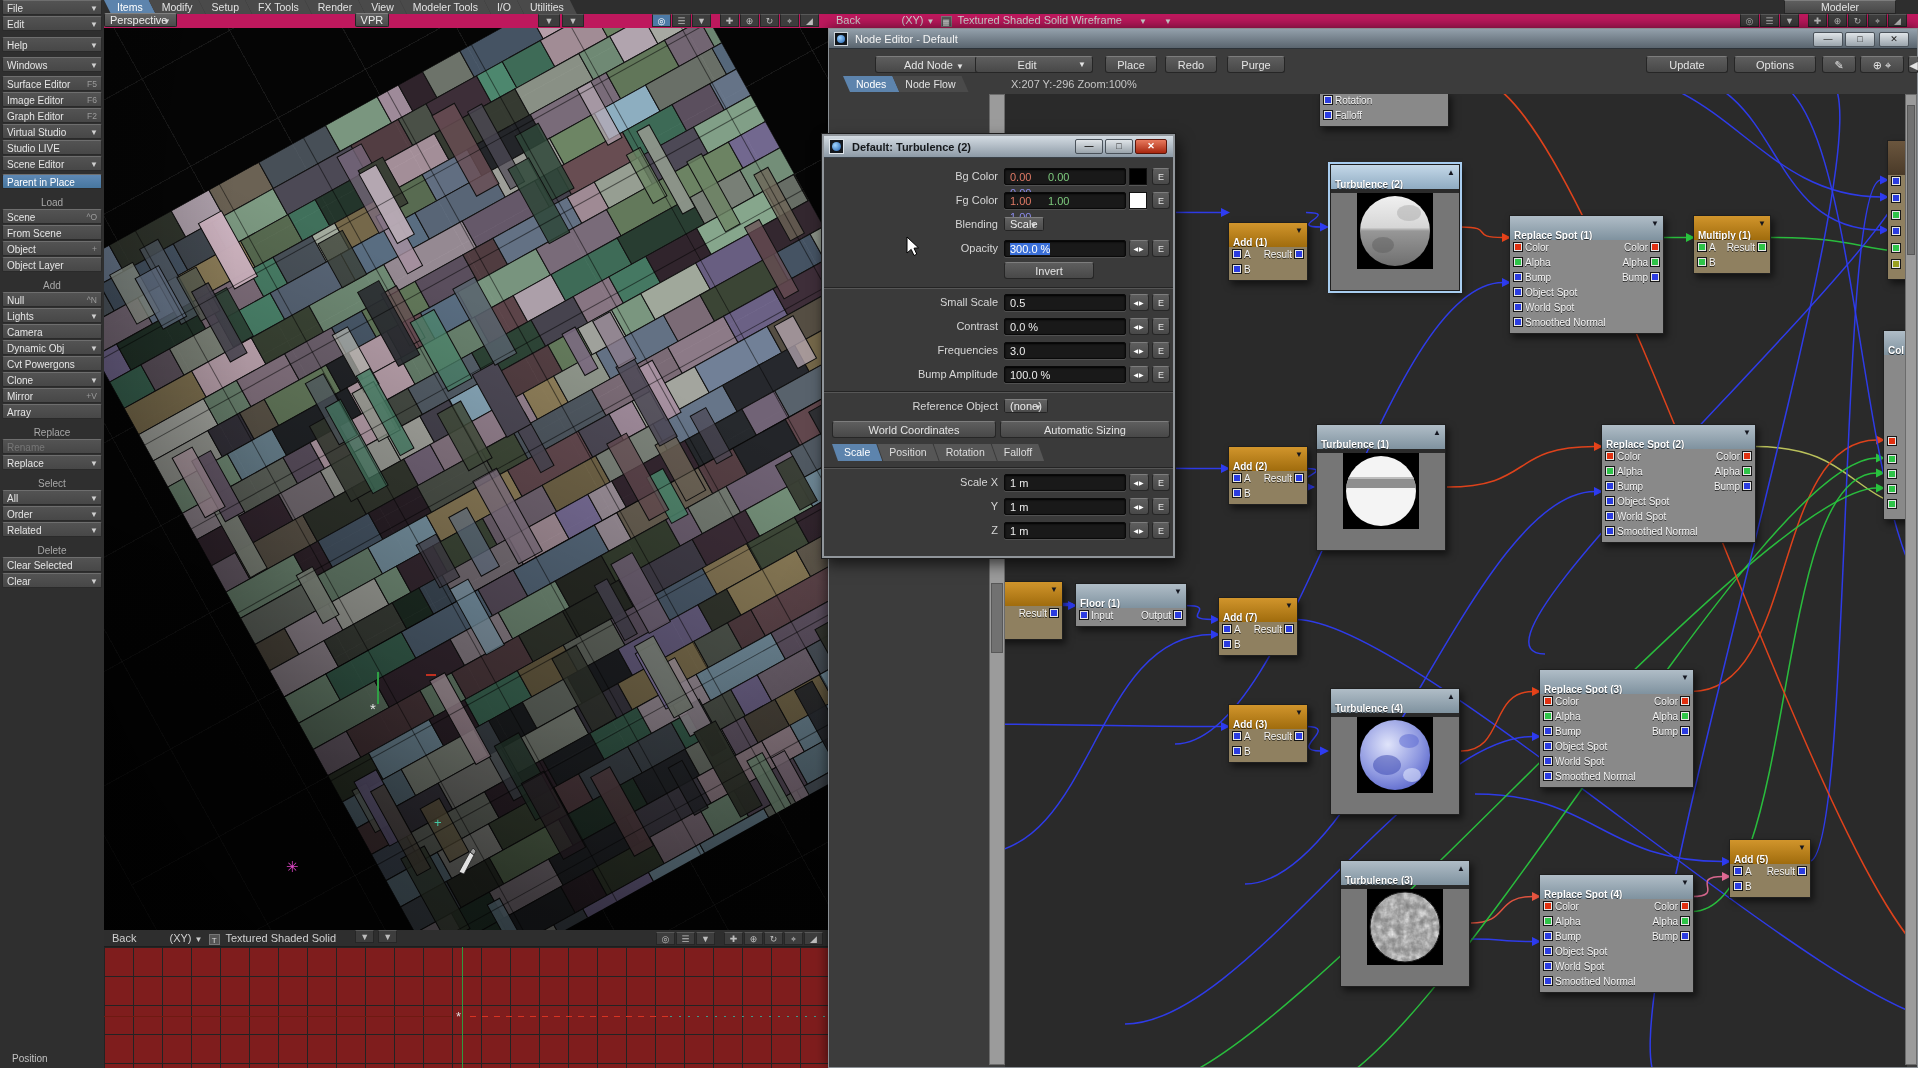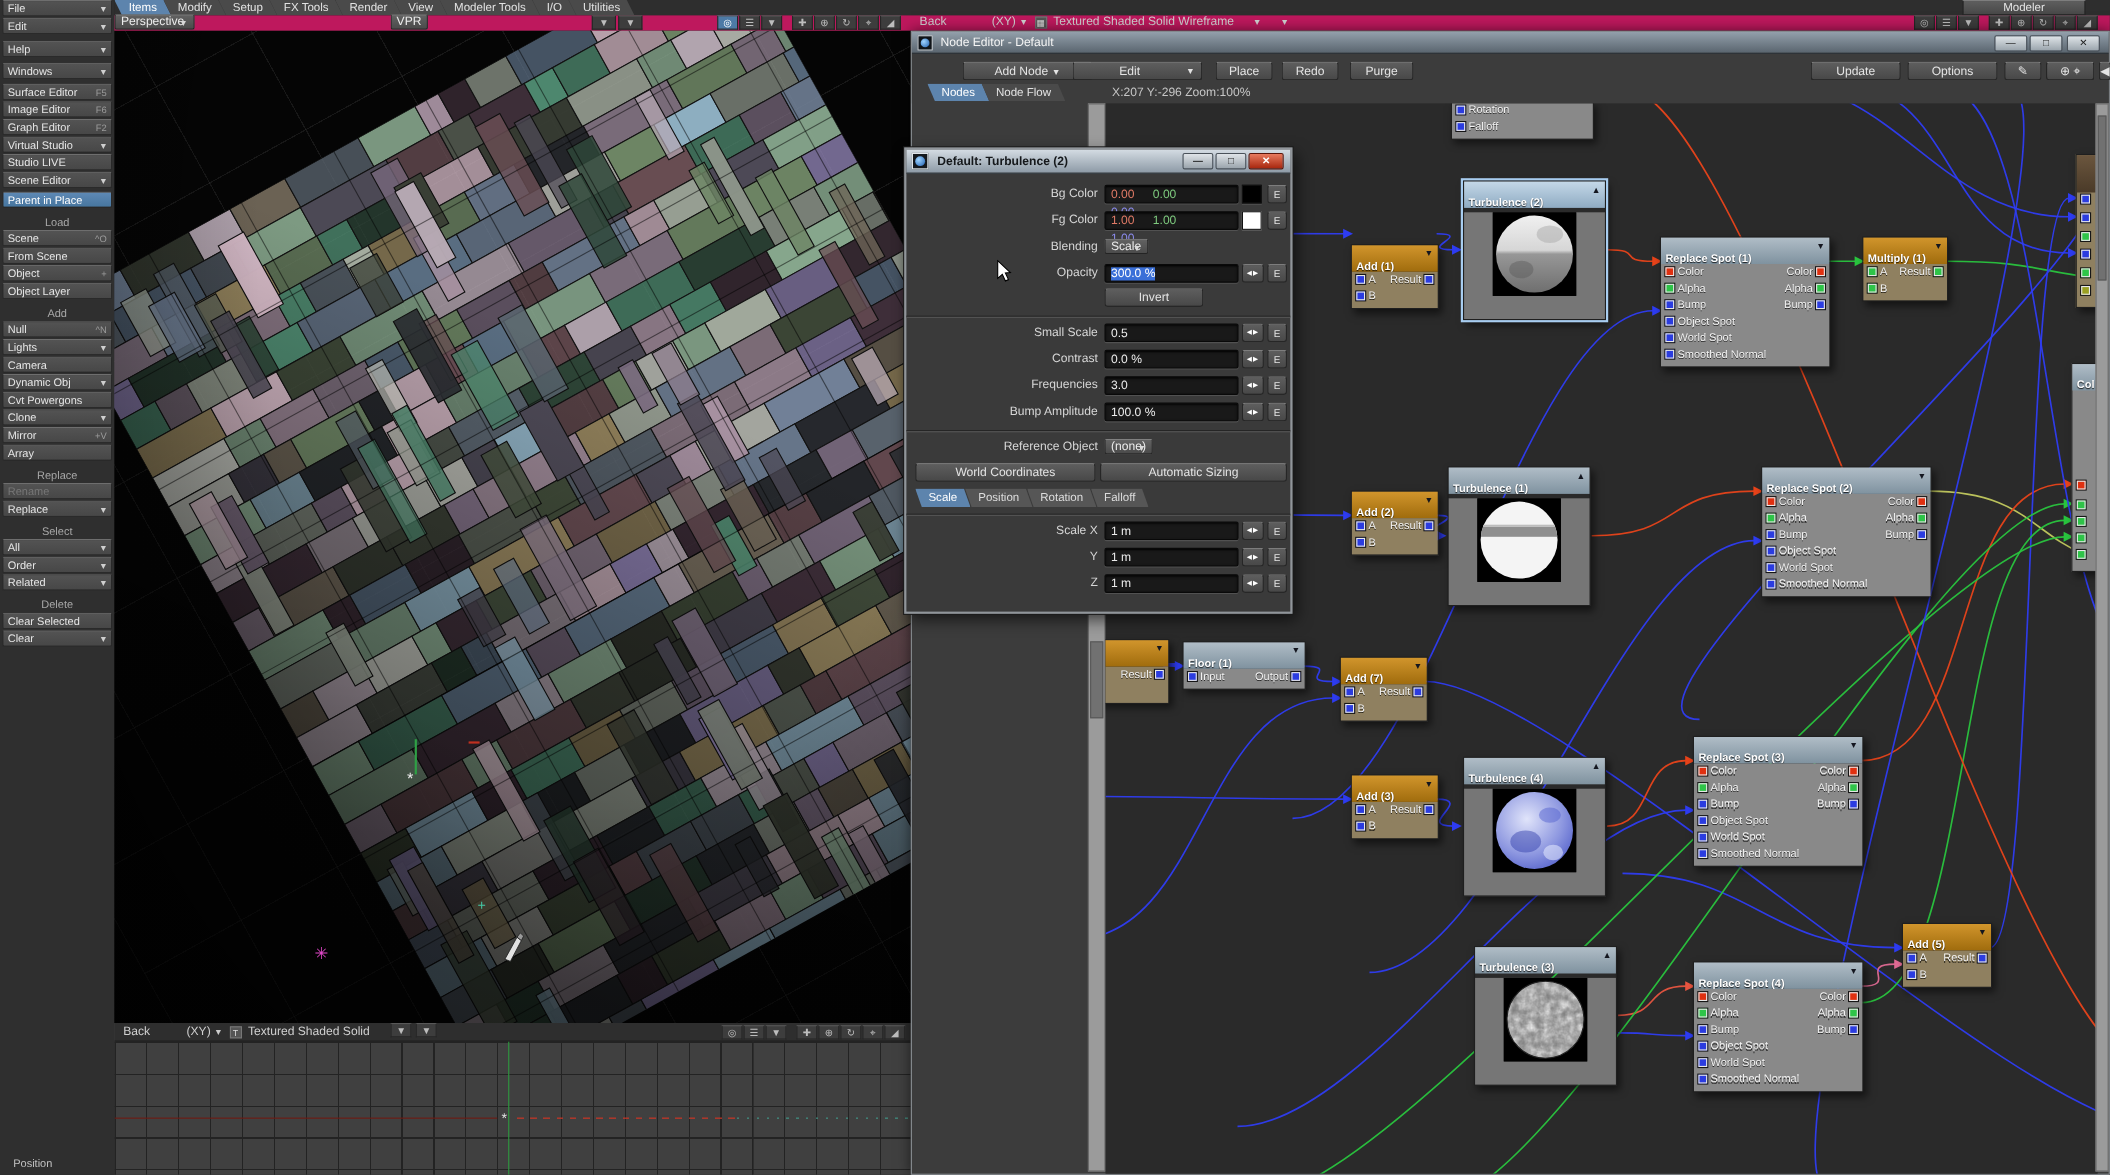--- a/index.html
+++ b/index.html
@@ -33,21 +33,21 @@
   #menubar{left:104px;top:0;right:0;height:14px;background:#2e2e2e;white-space:nowrap;}
   #row2{left:104px;top:14px;right:0;height:14px;background:#be185d;}
   
   #vptop{left:104px;top:28px;width:724px;height:902px;background:#050505;overflow:hidden;}
   #scene3d{position:absolute;left:-130px;top:-200px;width:1150px;height:1250px;transform:rotate(-29deg);
     background-image:repeating-linear-gradient(to bottom,rgba(70,70,70,.28) 0 1px,transparent 1px 100px),
       repeating-linear-gradient(to right,rgba(70,70,70,.28) 0 1px,transparent 1px 100px);}
   #quilt{position:absolute;left:225px;top:230px;width:700px;height:820px;}
   #vpvig{position:absolute;inset:0;background:linear-gradient(205deg,rgba(0,0,0,0) 35%,rgba(0,0,0,.55) 82%),
     radial-gradient(ellipse at 62% 22%,rgba(0,0,0,0) 50%,rgba(0,0,0,.35) 90%);}
-  #vpbot{left:104px;top:930px;width:724px;height:138px;background:#404040;overflow:hidden;}
+  #vpbot{left:104px;top:930px;width:724px;height:138px;background:#7f1d1d;overflow:hidden;}
   #vpbot .hdr{position:absolute;left:0;top:0;right:0;height:17px;background:#2e2e2e;border-bottom:1px solid #1d1d1d;}
   #botgrid{position:absolute;left:0;top:17px;right:0;bottom:0;
     background-image:repeating-linear-gradient(to right,#232323 0 1px,transparent 1px 29px),
       repeating-linear-gradient(to bottom,#232323 0 1px,transparent 1px 29px),
       repeating-linear-gradient(to right,#2e2e2e 0 1px,transparent 1px 145px);}
   .ticon{display:inline-block;width:11px;height:11px;line-height:11px;text-align:center;background:#555;
     border:1px solid #777;color:#ddd;font-size:8px;vertical-align:middle;margin:0 3px;}
   
   #newin{left:828px;top:28px;width:1090px;height:1040px;background:#3c3c3c;border:1px solid #8a8f94;
     box-shadow:0 0 12px rgba(0,0,0,.6);}

